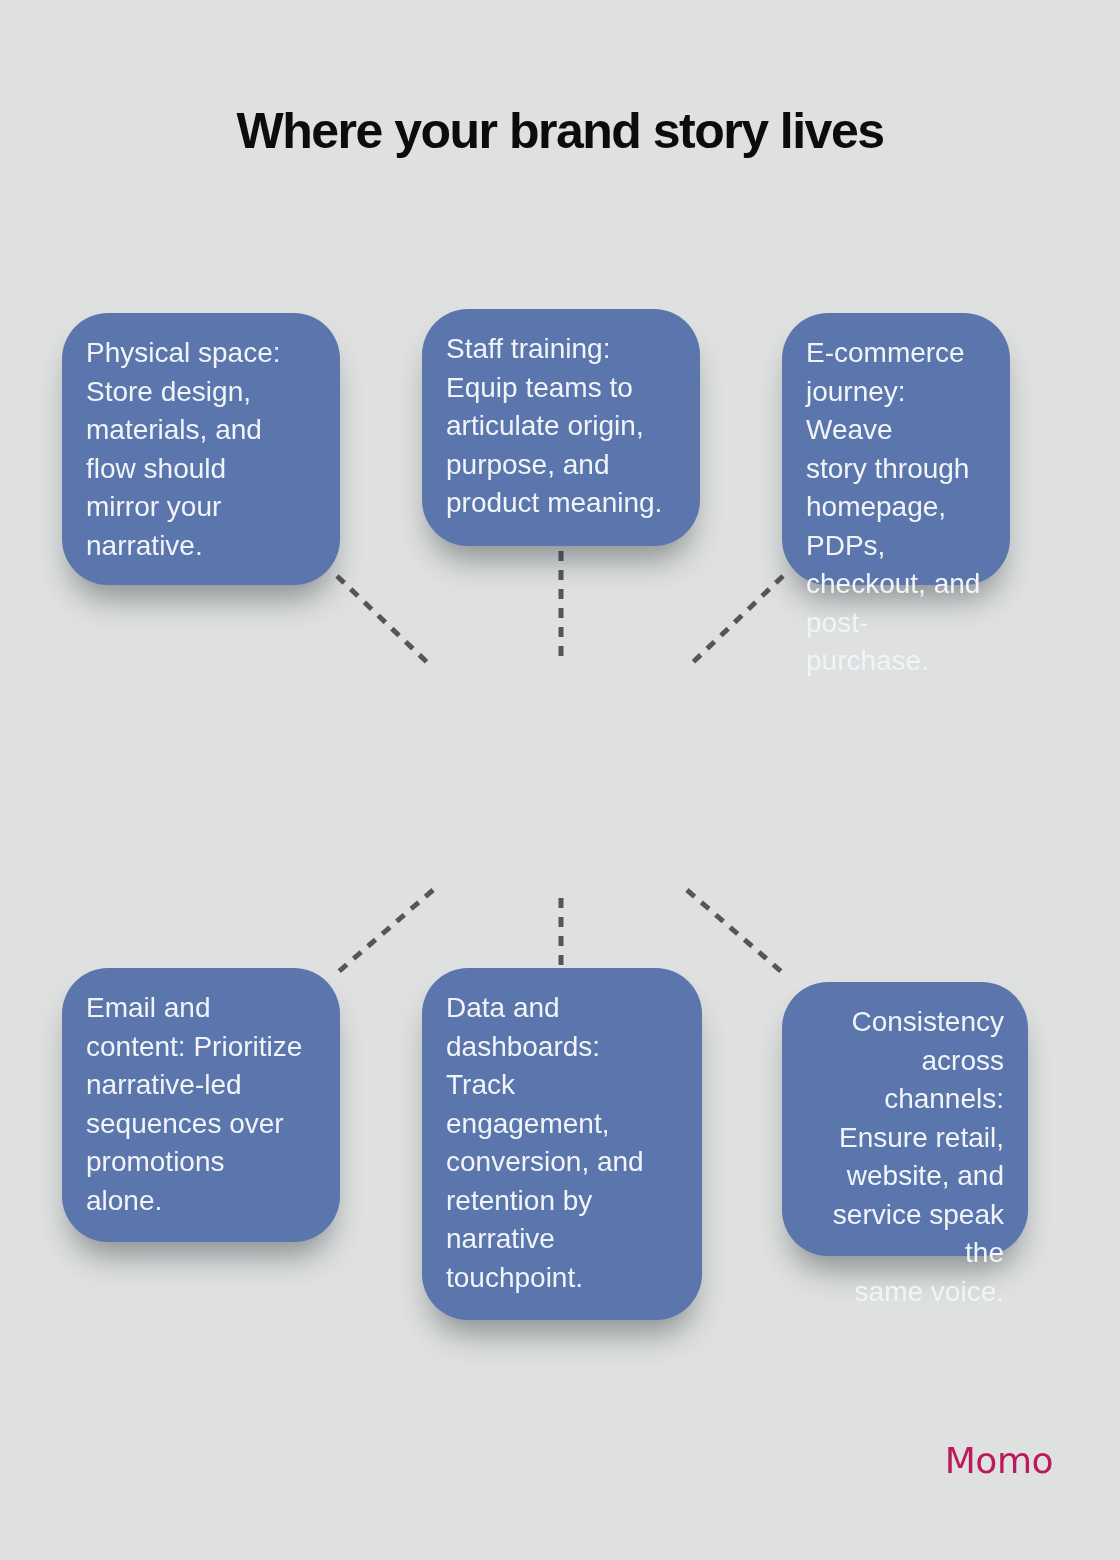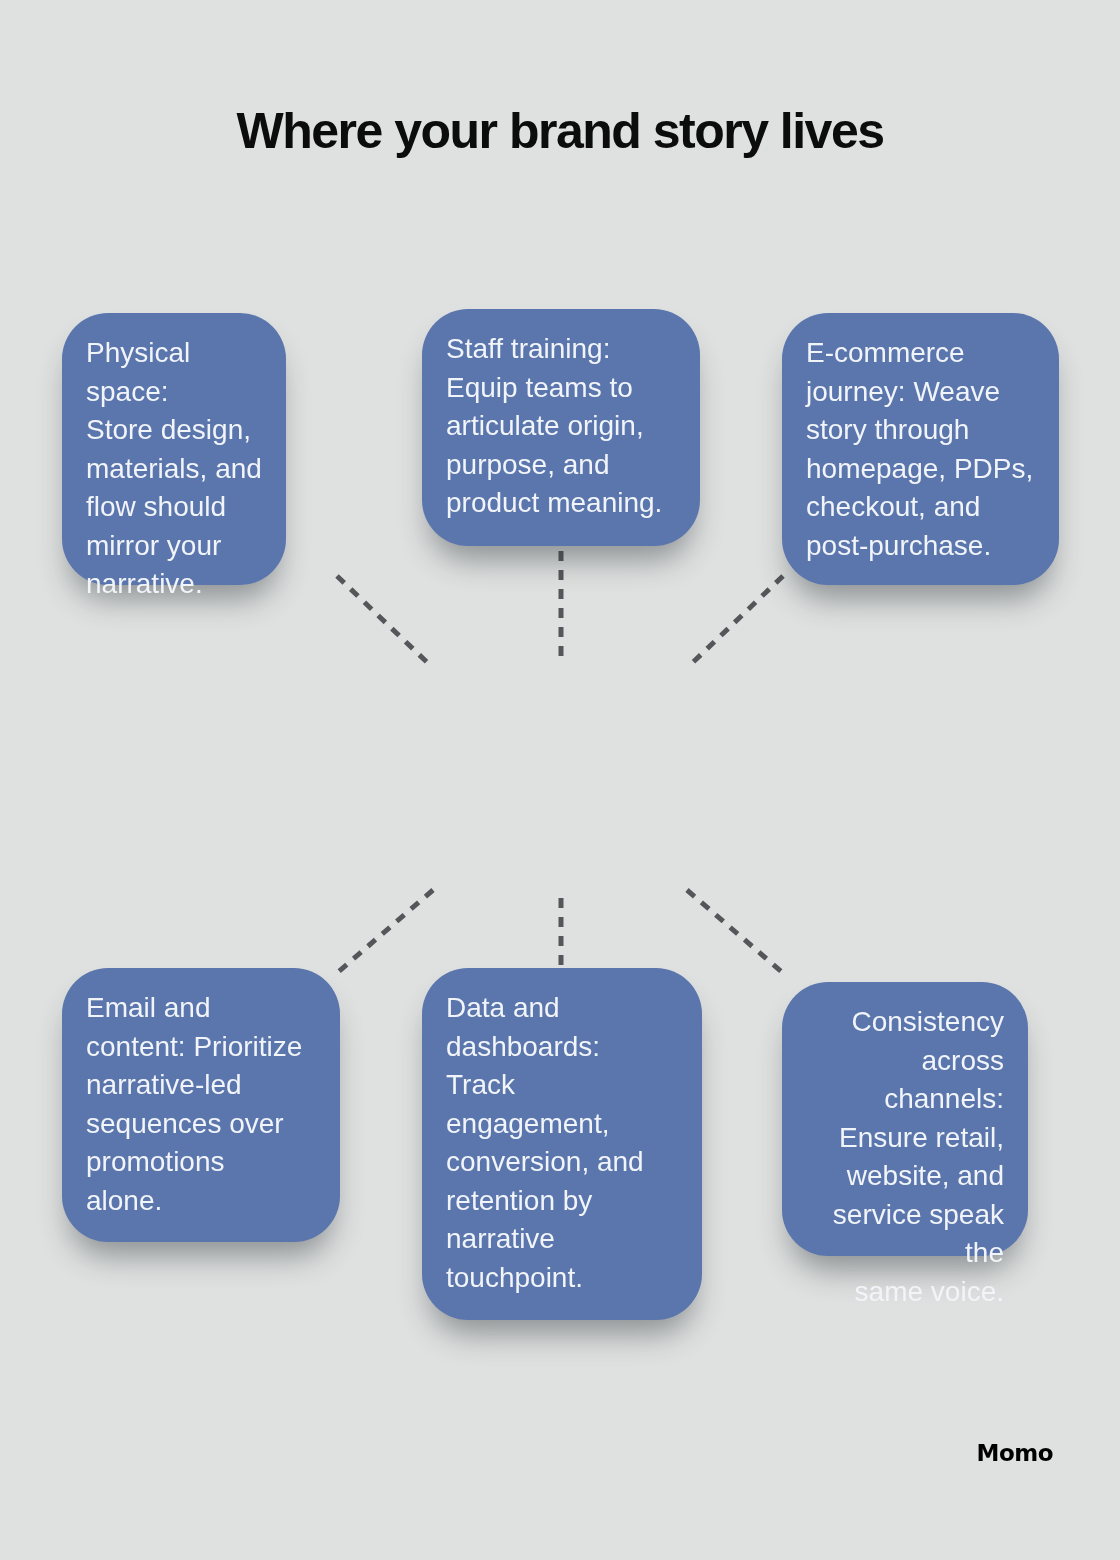--- a/index.html
+++ b/index.html
@@ -44,23 +44,23 @@
     box-shadow: 0 22px 30px -8px rgba(45, 50, 58, 0.45);
   }
   .node p {
     margin: 0;
     padding: 21px 24px 18px 24px;
     font-size: 28px;
     line-height: 38.5px;
     color: #f1f4f8;
     white-space: pre-line;
   }
-  .n-tl { left: 62px;  top: 313px; width: 224px; height: 272px; }
+  .n-tl { left: 62px;  top: 313px; width: 278px; height: 272px; }
   .n-tm { left: 422px; top: 309px; width: 278px; height: 237px; }
-  .n-tr { left: 782px; top: 313px; width: 277px; height: 272px; }
+  .n-tr { left: 782px; top: 313px; width: 228px; height: 272px; }
   .n-bl { left: 62px;  top: 968px; width: 278px; height: 274px; }
   .n-bm { left: 422px; top: 968px; width: 280px; height: 352px; }
   .n-br { left: 782px; top: 982px; width: 246px; height: 274px; text-align: right; }
   .center-node {
     position: absolute;
     left: 378px;
     top: 658px;
     width: 362px;
     height: 239px;
     background: #f0f1f3;
@@ -77,24 +77,24 @@
     font-weight: 700;
     letter-spacing: -0.5px;
     color: #141414;
     text-align: center;
     white-space: pre-line;
   }
   .brand {
     position: absolute;
     top: 1440px;
     right: 67px;
-    font-size: 23px;
-    font-weight: 700;
+    font-size: 36px;
+    font-weight: 400;
     letter-spacing: -0.5px;
-    color: #000000;
+    color: #be185d;
     font-family: "DejaVu Sans", "Liberation Sans", sans-serif;
   }
 </style>
 </head>
 <body>
 
 <div class="page">
 
   <h1 class="title">Where your brand story lives</h1>
 

